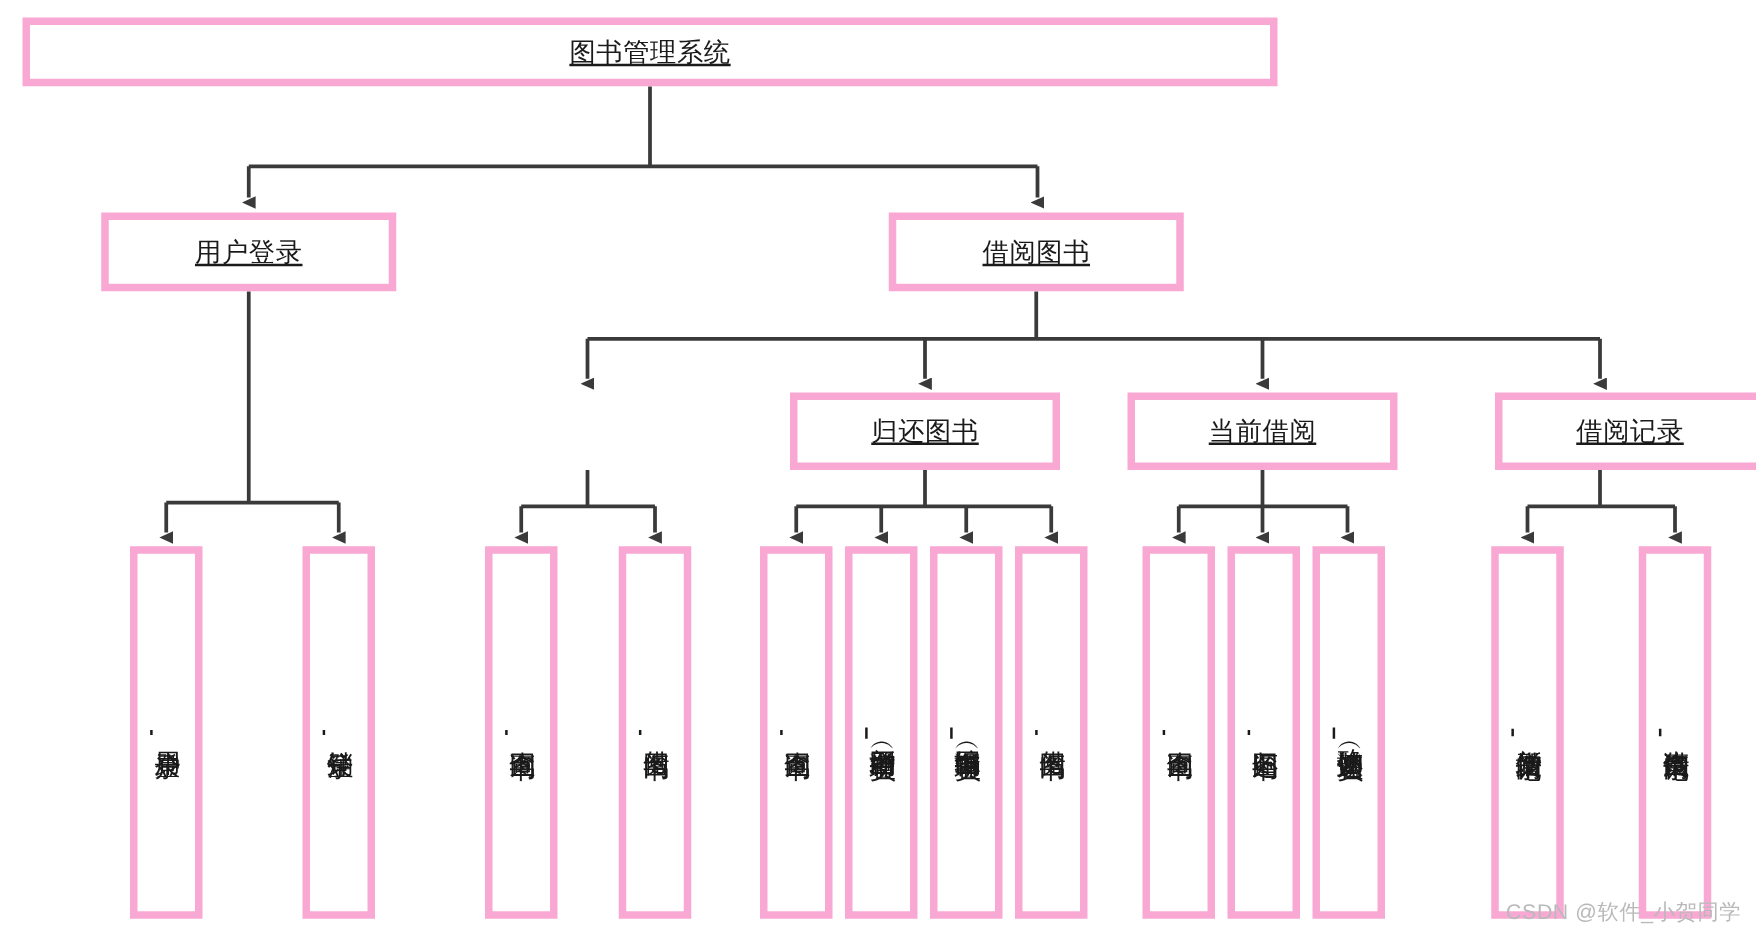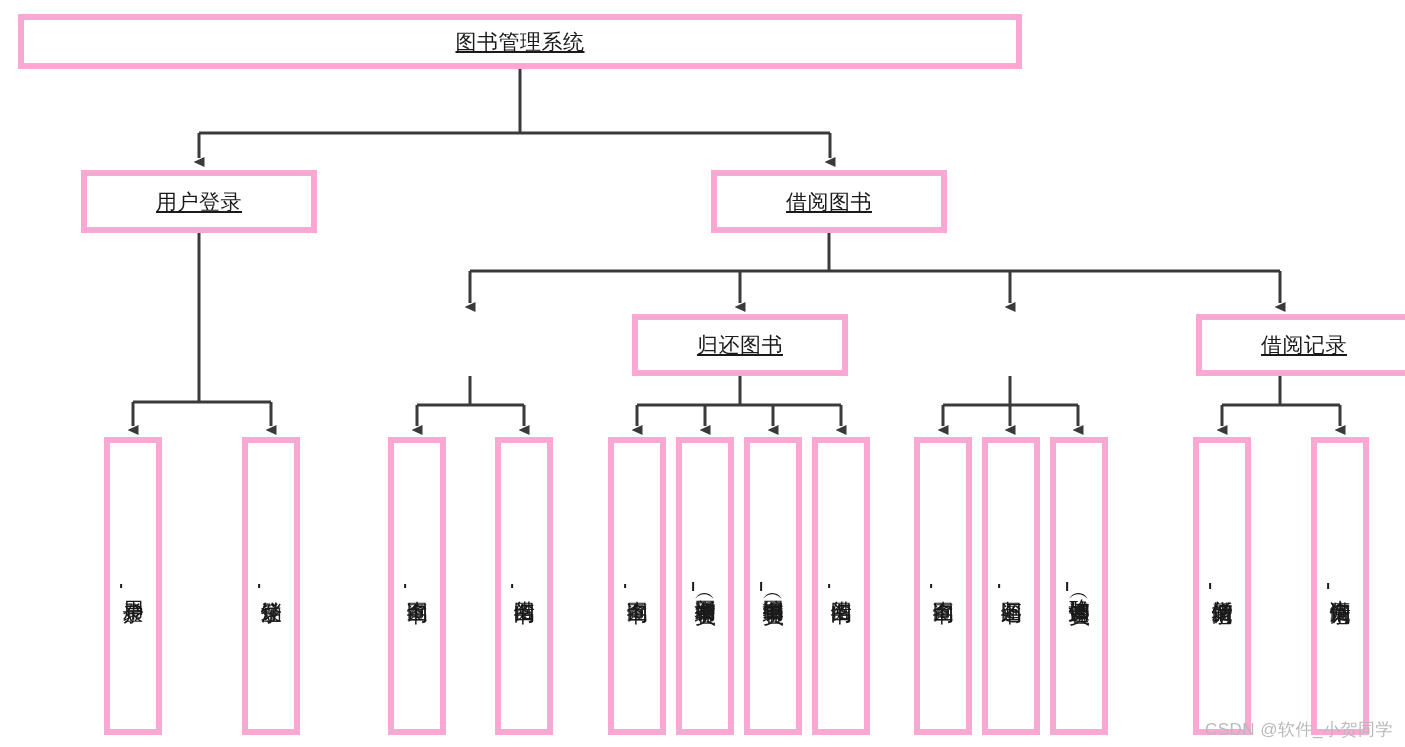--- a/index.html
+++ b/index.html
@@ -126,20 +126,23 @@
   <div class="node horiz" style="left:81px; top:170px; width:236px; height:63px;">
     <span>用户登录</span>
   </div>
   <div class="node horiz" style="left:711px; top:170px; width:236px; height:63px;">
     <span>借阅图书</span>
   </div>
 
   <div class="node horiz" style="left:632px; top:314px; width:216px; height:62px;">
     <span>归还图书</span>
   </div>
+  <div class="node horiz" style="left:902px; top:314px; width:216px; height:62px;">
+    <span>当前借阅</span>
+  </div>
   <div class="node horiz" style="left:1172px; top:314px; width:216px; height:62px;margin-left:24px;">
     <span>借阅记录</span>
   </div>
 
   <div class="node vert" style="left:104px; top:437px; width:58px; height:298px;">
     <span class="vtext">用户登录</span>
   </div>
   <div class="node vert" style="left:242px; top:437px; width:58px; height:298px;">
     <span class="vtext">注销登录</span>
   </div>

